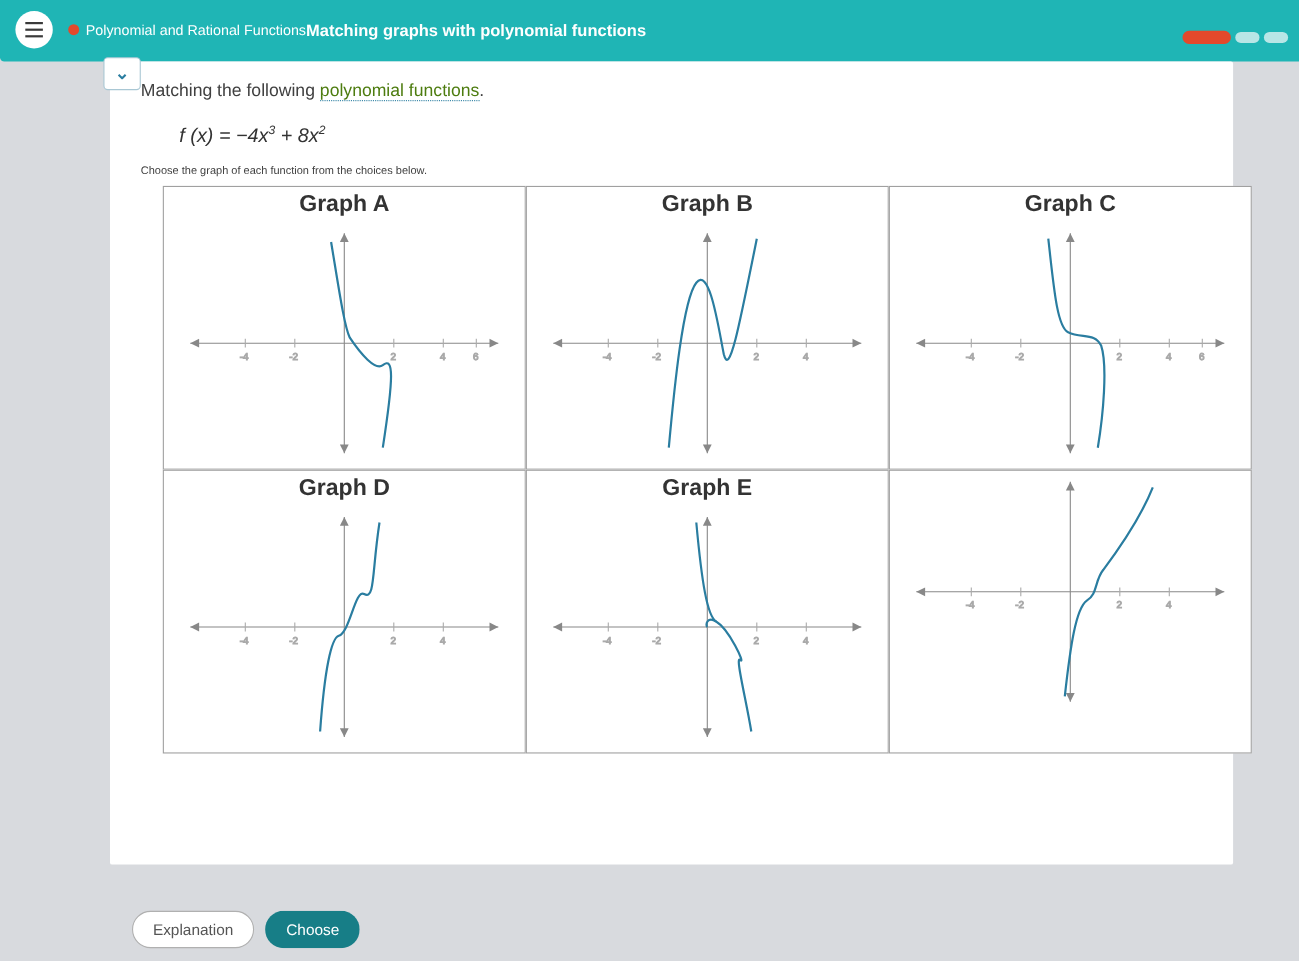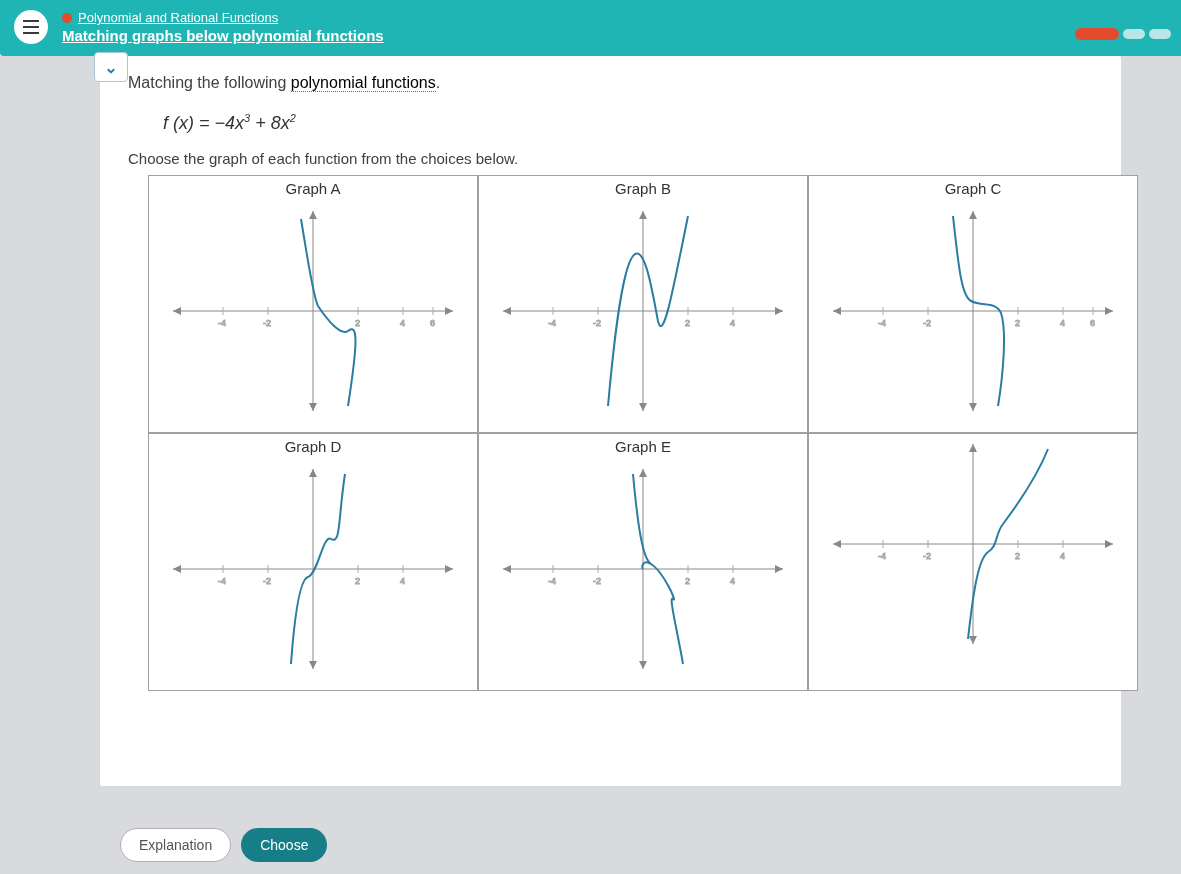--- a/index.html
+++ b/index.html
@@ -30,21 +30,21 @@
     align-items: center;
     margin-right: 14px;
     gap: 4px;
     cursor: pointer;
   }
   .menu-btn span {
     display: block;
     width: 16px; height: 2px;
     background: #3a3a3a;
   }
-  .header-text { display: flex; flex-direction: column; text-decoration: underline; }
+  .header-text { display: flex; flex-direction: row; }
   .section-title { font-size: 13px; display: flex; align-items: center; gap: 6px; }
   .red-dot { width: 10px; height: 10px; border-radius: 50%; background: #e3492b; display: inline-block; }
   .lesson-title { font-size: 15px; font-weight: bold; margin-top: 2px; }
   .progress {
     position: absolute;
     right: 10px;
     top: 28px;
     display: flex;
     align-items: center;
     gap: 4px;
@@ -76,44 +76,44 @@
     border: 1px solid #a9c7d4;
     border-radius: 4px;
     display: flex;
     align-items: center;
     justify-content: center;
     cursor: pointer;
     color: #2a7da0;
     font-weight: bold;
   }
   .prompt { font-size: 16px; color: #404040; }
-  .link { color: #000000; border-bottom: 1px dotted #2a7da0; }
+  .link { color: #4d7c0f; border-bottom: 1px dotted #2a7da0; }
   .eqs { margin: 14px 0 10px 35px; font-size: 18px; font-style: italic; color: #333; line-height: 1.9; }
   .eqs .sup { font-size: 11px; vertical-align: super; }
-  .choose { font-size: 15px; color: #404040; margin-bottom: 8px; }
+  .choose { font-size: 10px; color: #404040; margin-bottom: 8px; }
   .graph-grid {
     display: grid;
     grid-template-columns: repeat(3, 1fr);
     width: 990px;
     border-collapse: collapse;
     margin-left: 20px;
   }
   .graph-cell {
     border: 1px solid #a0a0a0;
     height: 258px;
     position: relative;
     background: #fff;
     cursor: pointer;
   }
   .graph-title {
     text-align: center;
-    font-weight: normal;
+    font-weight: bold;
     color: #333;
     padding: 4px 0;
-    font-size: 15px;
+    font-size: 21px;
   }
   .graph-cell svg { display: block; margin: 0 auto; }
   .axis { stroke: #888; stroke-width: 1; }
   .tick { stroke: #aaa; stroke-width: 1; }
   .ticktxt { font: 9px sans-serif; fill: #888; }
   .curve { stroke: #2a7da0; stroke-width: 2; fill: none; }
   .arrowhead { fill: #888; }
   .footer {
     position: absolute;
     bottom: 12px;
@@ -146,21 +146,21 @@
   <div class="menu-btn">
     <span></span>
       <span></span>
       <span></span>
   </div>
   <div class="header-text">
     <div class="section-title">
       <span class="red-dot"></span>
       <span>Polynomial and Rational Functions</span>
     </div>
-    <div class="lesson-title">Matching graphs below polynomial functions</div>
+    <div class="lesson-title">Matching graphs with polynomial functions</div>
   </div>
   <div class="progress">
     <div class="blob"></div>
       <div class="seg"></div>
       <div class="seg"></div>
   </div>
 </div>
 
 <div class="content-area">
   <div class="chevron-tab">

